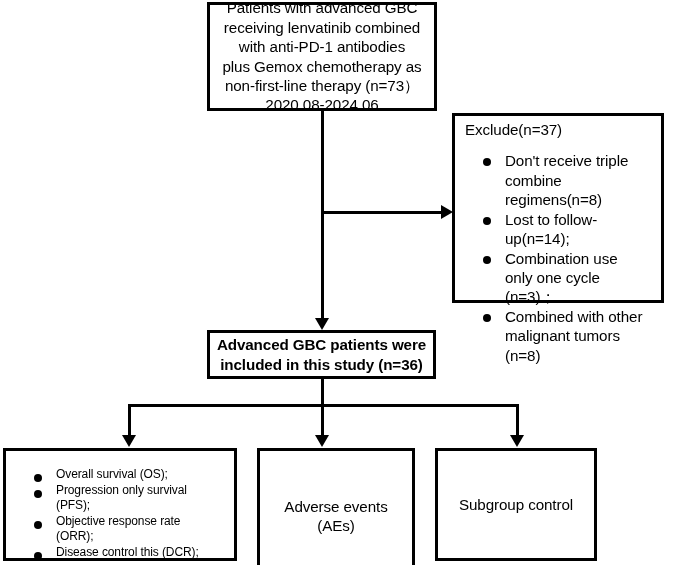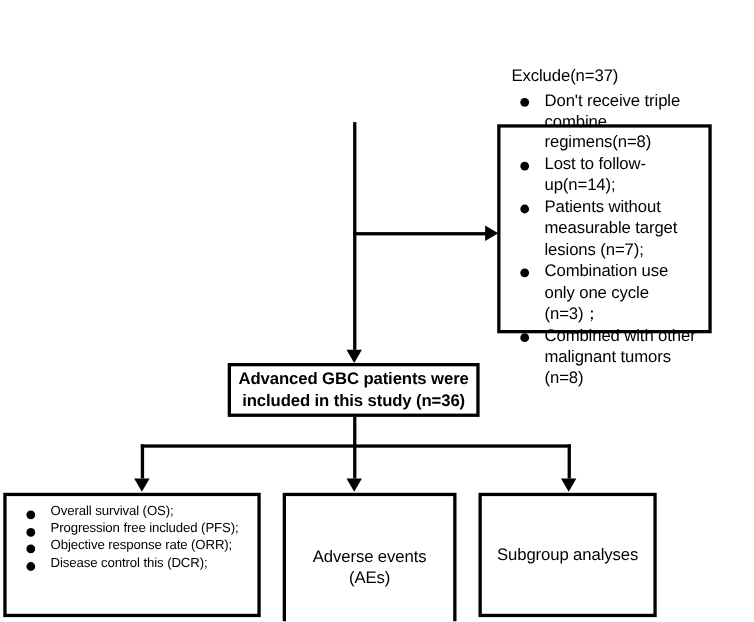--- a/index.html
+++ b/index.html
@@ -41,21 +41,21 @@
     padding: 4px 6px 4px 8px;
     font-size: 15.2px;
     line-height: 1.27;
     letter-spacing: -0.1px;
   }
   .list-head {
     margin: 0 0 1px 2px;
   }
   ul.bullets {
     list-style: none;
-    margin: 2px;
+    margin: 12px;
     padding: 0;
   }
   ul.bullets > li {
     position: relative;
     padding-left: 30px;
     margin: 0 0 0.5px 0;
   }
   ul.bullets > li::before {
     content: "";
     position: absolute;
@@ -104,57 +104,64 @@
     border-top: 7.5px solid transparent;
     border-bottom: 7.5px solid transparent;
     border-left: 12px solid #000000;
   }
 </style>
 </head>
 <body>
 
 <div id="flow-root">
 
+  <div class="node" style="left:207px; top:2px; width:230px; height:109px;">
+    <div class="node-text">Patients with advanced GBC
+receiving lenvatinib combined
+with anti-PD-1 antibodies
+plus Gemox chemotherapy as
+non-first-line therapy (n=73）
+2020.08-2024.06</div>
+  </div>
 
-  <div class="node" style="left:452px; top:113px; width:195px; height:190px; align-items:center;">
+  <div class="node" style="left:452px; top:113px; width:212px; height:190px; align-items:flex-start;">
     <div class="node-list">
       <div class="list-head">Exclude(n=37)</div>
       <ul class="bullets">
         <li>Don't receive triple combine regimens(n=8)</li>
         <li>Lost to follow-up(n=14);</li>
-        <li>Patients without measurable target lesions (n=7);</li>
         <li>Combination use only one cycle (n=3)；</li>
         <li>Combined with other malignant tumors (n=8)</li>
       </ul>
     </div>
   </div>
 
   <div class="node" style="left:207px; top:330px; width:229px; height:49px;font-weight:bold;">
     <div class="node-text">Advanced GBC patients were
 included in this study (n=36)</div>
   </div>
 
   <div class="node" style="left:3px; top:448px; width:234px; height:113px; align-items:flex-start;">
     <div class="node-list">
       <ul class="bullets outcomes-list">
         <li>Overall survival (OS);</li>
-        <li>Progression free included (PFS);</li>
+        <li>Progression only survival (PFS);</li>
         <li>Objective response rate (ORR);</li>
         <li>Disease control this (DCR);</li>
 
       </ul>
     </div>
   </div>
 
   <div class="node" style="left:257px; top:448px; width:158px; height:136px;">
     <div class="node-text">Adverse events (AEs)</div>
   </div>
 
   <div class="node" style="left:435px; top:448px; width:162px; height:113px;">
-    <div class="node-text">Subgroup analyses</div>
+    <div class="node-text">Subgroup control</div>
   </div>
 
   <div class="vline" style="left:321px; top:111px; height:207px;"></div>
   <div class="arrow-down" style="left:315px; top:318px;"></div>
 
   <div class="hline" style="left:321px; top:211px; width:125px;"></div>
   <div class="arrow-right" style="left:441px; top:205px;"></div>
 
   <div class="vline" style="left:321px; top:379px; height:27px;"></div>
 

